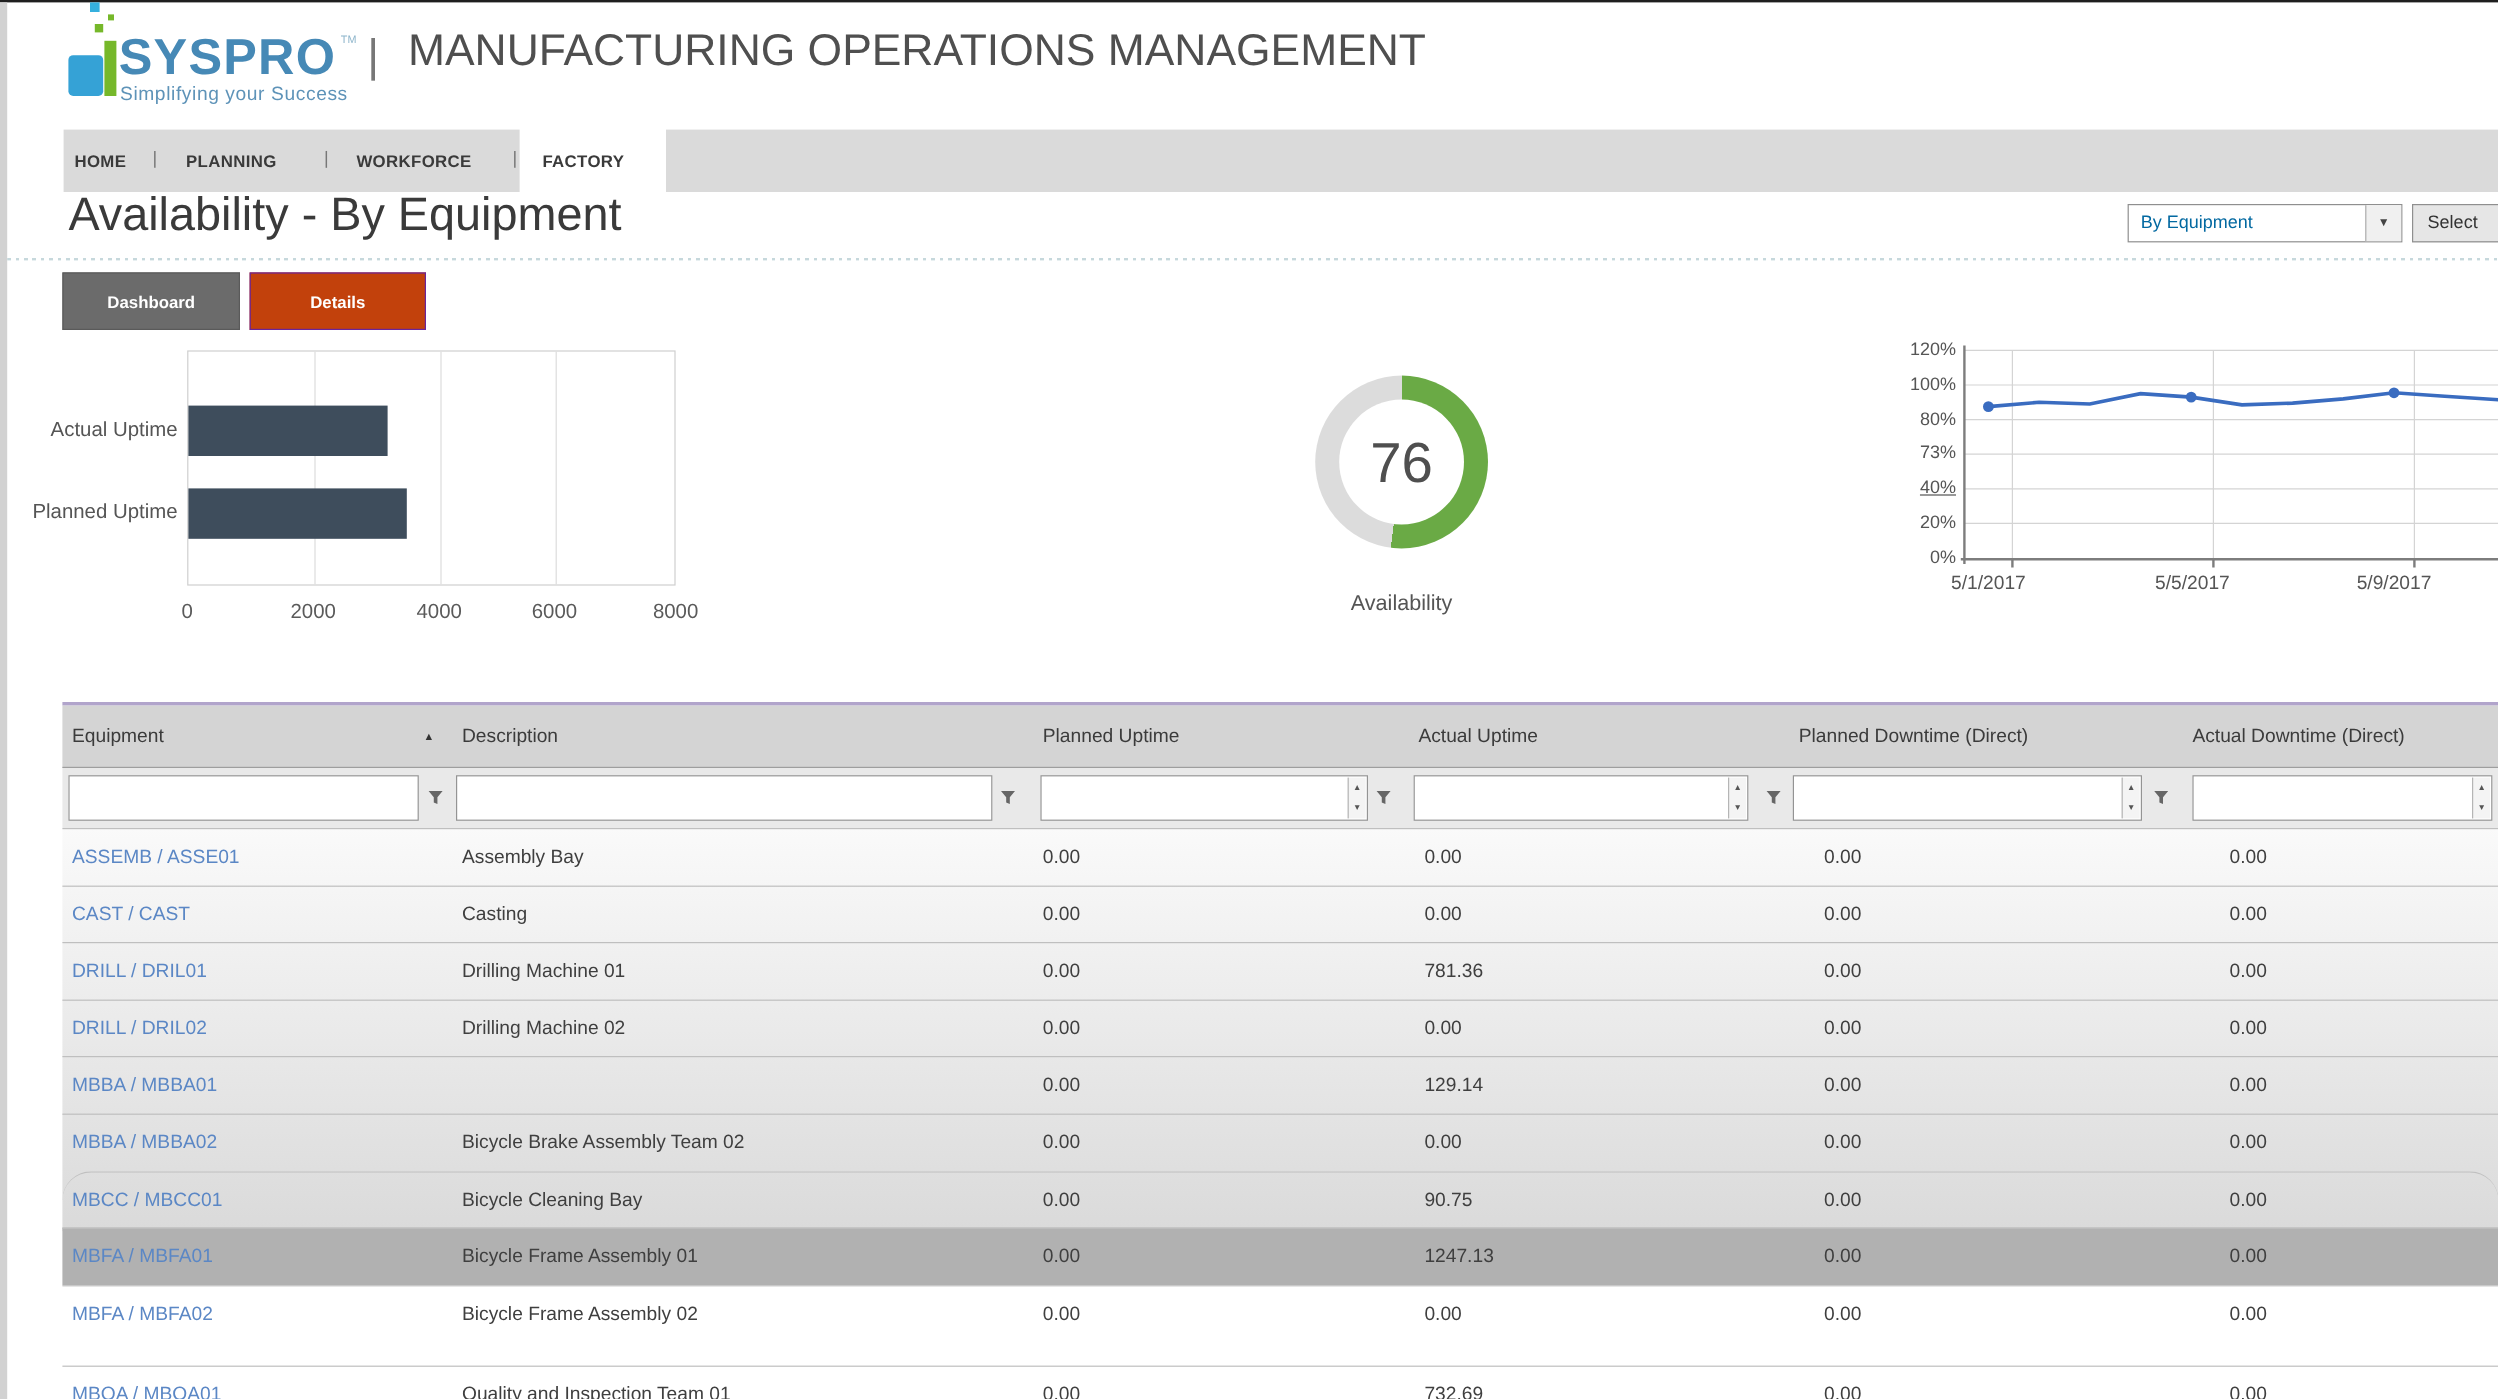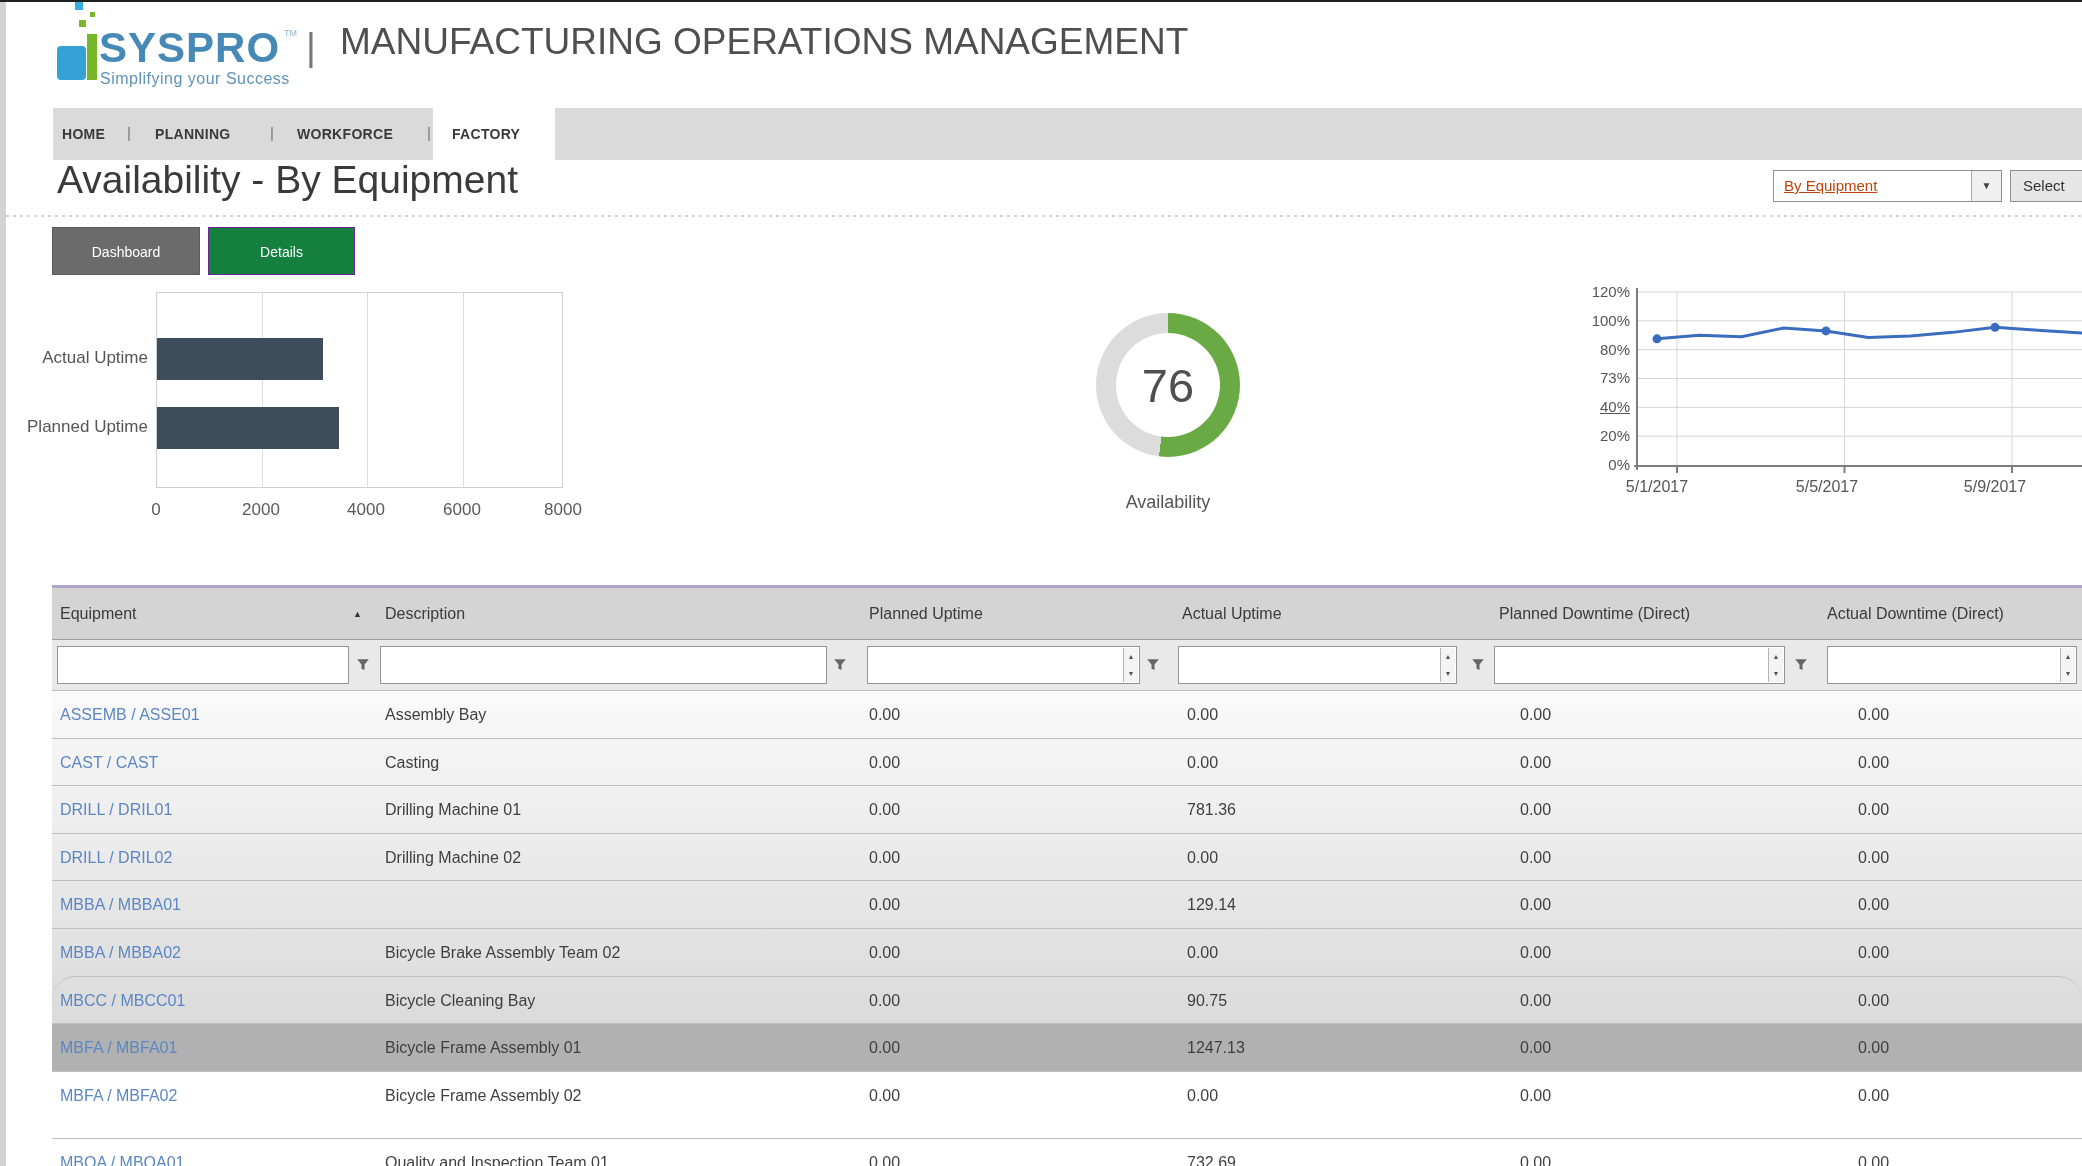--- a/index.html
+++ b/index.html
@@ -20,29 +20,29 @@
   #app-title { left:340px; top:21px; font-size:37px; color:#4f4f4f; letter-spacing:0px; }
 
   
   .nav-bg { top:108px; height:52px; background:#dadada; }
   .nav-item { top:108px; height:52px; line-height:52px; font-size:14px; font-weight:700; color:#3a3a3a; letter-spacing:0.3px; }
   .nav-pipe { top:108px; height:52px; line-height:50px; font-size:15px; color:#777; }
 
   
   #page-title { left:57px; top:158px; font-size:39px; font-weight:300; color:#3a3a3a; }
   #view-dropdown { left:1773px; top:170px; width:229px; height:32px; background:#fff; border:1px solid #8f8f8f; }
-  #view-dropdown .val { position:absolute; left:10px; top:0; line-height:30px; font-size:15px; color:#c2410c;text-decoration:underline; }
+  #view-dropdown .val { position:absolute; left:10px; top:0; line-height:30px; font-size:15px; color:#0369a1; }
   #dd-arrow { position:absolute; right:0; top:0; width:30px; height:30px; border-left:1px solid #adadad; background:#f0f0f0; text-align:center; line-height:30px; font-size:10px; color:#444; }
   #select-button { left:2010px; top:170px; width:110px; height:32px; background:#e6e6e6; border:1px solid #8f8f8f; line-height:30px; padding-left:12px; font-size:15px; color:#333; }
   #dash-sep { left:6px; top:215px; width:2076px; height:2px; background:repeating-linear-gradient(90deg,#c6d8dc 0 3px,transparent 3px 7px); }
 
   
-  .tab-btn { top:227px; height:48px; line-height:48px; text-align:center; font-size:14px; font-weight:400; color:#fff; }
+  .tab-btn { top:227px; height:48px; line-height:48px; text-align:center; font-size:14px; font-weight:700; color:#fff; }
   #dashboard-button { left:52px; width:148px; background:#6b6b6b; border:1px solid #5a5a5a; }
-  #details-button { left:208px; width:147px; background:#15803d; border:1px solid #6a249a; }
+  #details-button { left:208px; width:147px; background:#c2410c; border:1px solid #6a249a; }
 
   
   #barplot { left:156px; top:292px; width:407px; height:196px; border:1px solid #cfcfcf; background:#fff; }
   .vgrid { position:absolute; top:0; width:1px; height:194px; background:#dcdcdc; }
   .bar { position:absolute; left:0; height:42px; background:#3e4d5c; }
   .bar-label { width:148px; height:42px; line-height:42px; text-align:right; font-size:17px; color:#555; }
   .bar-tick { top:500px; width:90px; text-align:center; font-size:17px; color:#5a5a5a; }
 
   
   #donut { left:1096px; top:313px; width:144px; height:144px; border-radius:50%; }

